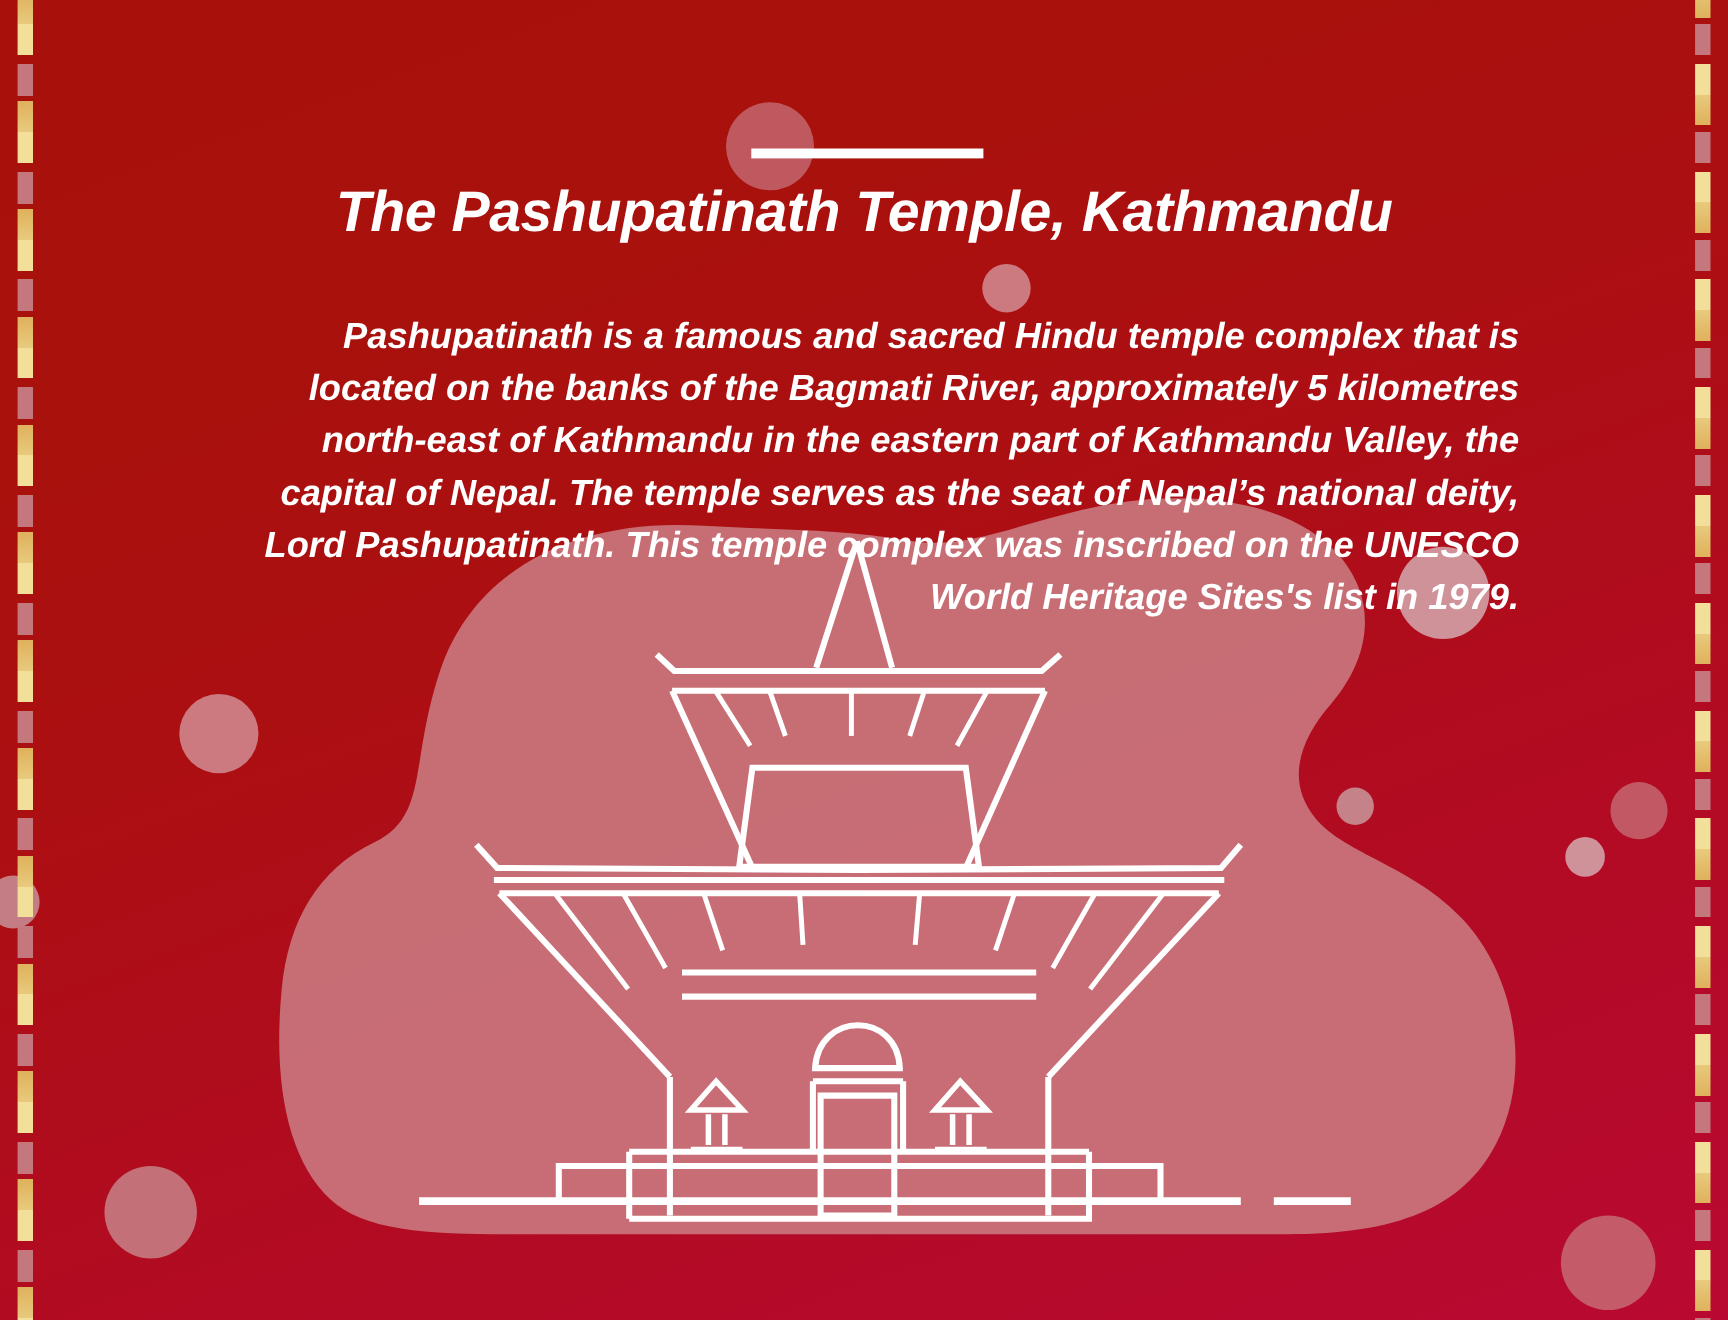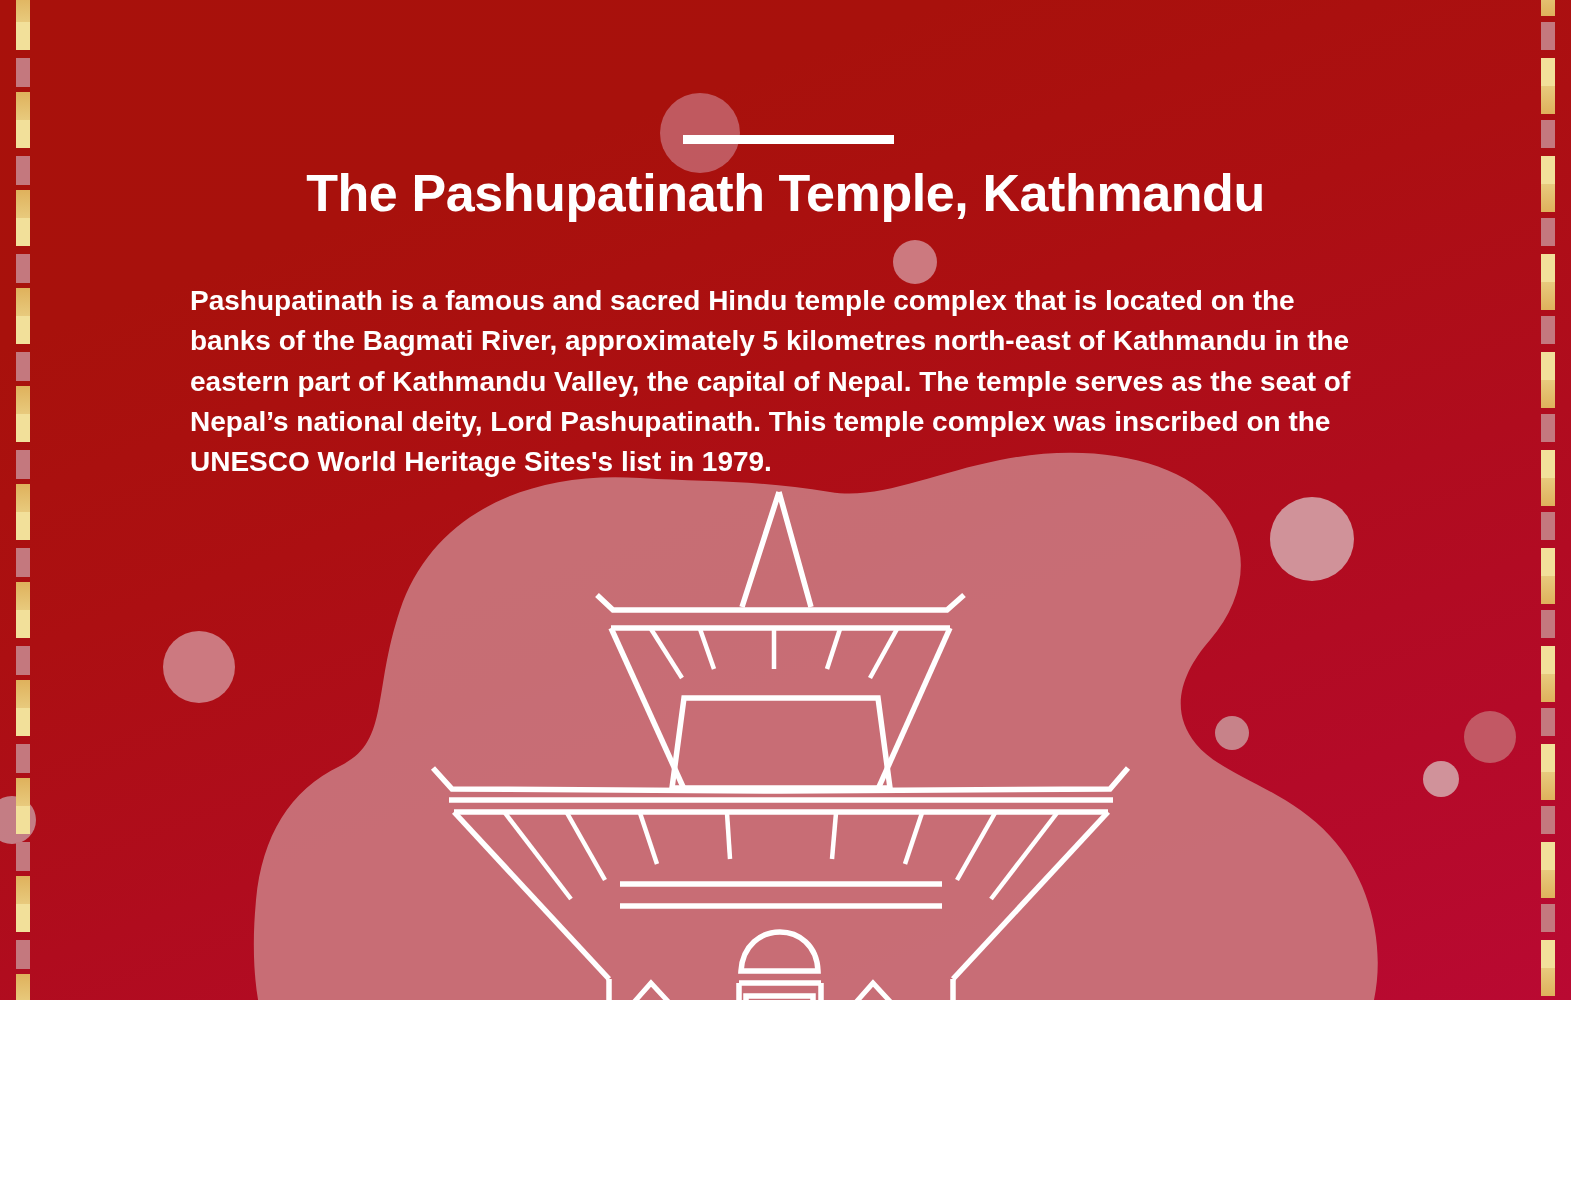--- a/index.html
+++ b/index.html
@@ -6,31 +6,32 @@
   html, body {
     margin: 0;
     padding: 0;
     background: #ffffff;
   }
   * { box-sizing: border-box; }
 
   .poster {
     position: relative;
     width: 1571px;
-    height: 1000px;
+    height: 1200px;
     overflow: hidden;
     font-family: "Liberation Sans", "DejaVu Sans", sans-serif;
     background:
       linear-gradient(160deg,
         #a8110b 0%,
         #a8110c 22%,
         #ac0f12 42%,
         #b00c1e 62%,
         #b40a28 80%,
         #b90932 100%);
+    font-style: italic;
   }
 
   
   .strip {
     position: absolute;
     top: -40px;
     width: 14px;
     height: 1290px;
     z-index: 3;
   }
@@ -117,24 +118,24 @@
     letter-spacing: -0.4px;
     line-height: 1.15;
   }
   .body-copy {
     position: absolute;
     left: 190px;
     top: 281px;
     width: 1191px;
     margin: 0;
     color: #ffffff;
-    font-size: 28px;
+    font-size: 33px;
     font-weight: bold;
     line-height: 1.44;
-    text-align: left;
+    text-align: right;
   }
 </style>
 </head>
 <body>
 
 <div class="poster">
 
   <div>
     <div class="circle" style="left:660px;  top:93px;   width:80px;  height:80px;  background:#c4666f; opacity:.85;"></div>
     <div class="circle" style="left:893px;  top:240px;  width:44px;  height:44px;  background:#cf858c; opacity:.9;"></div>

